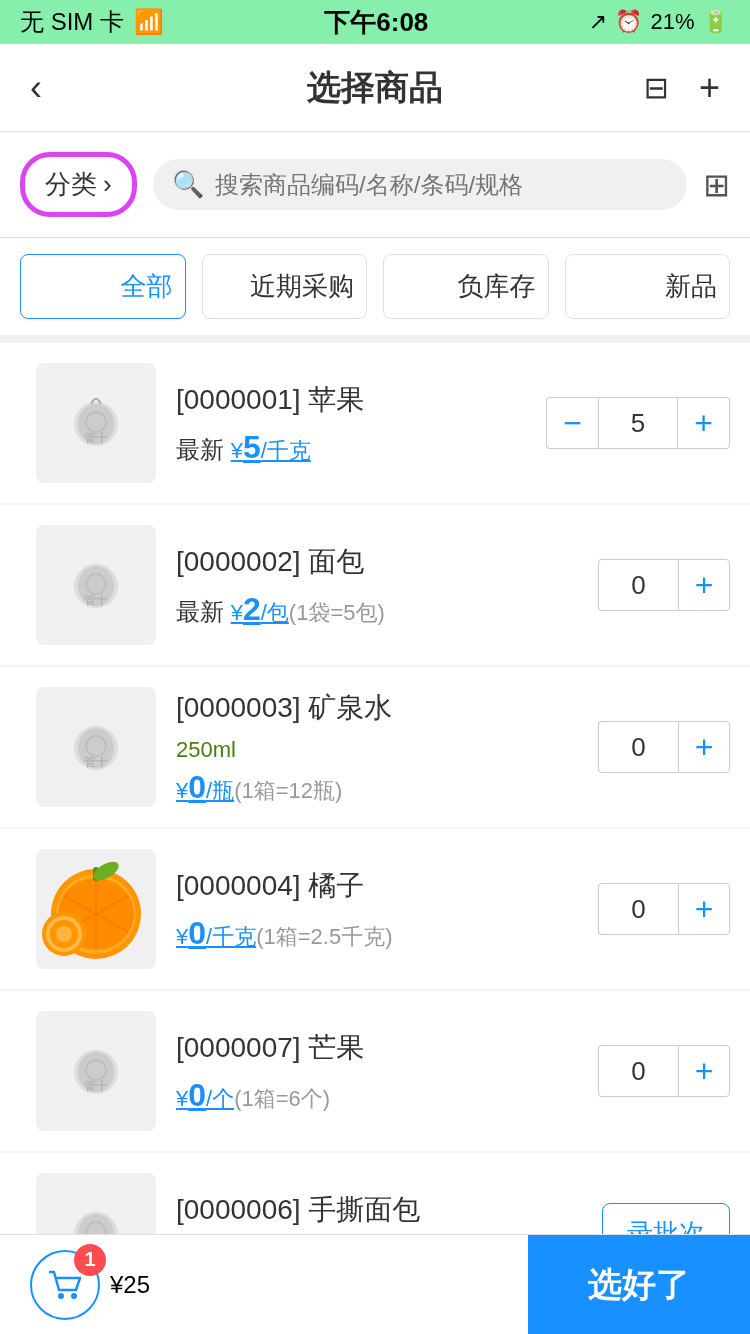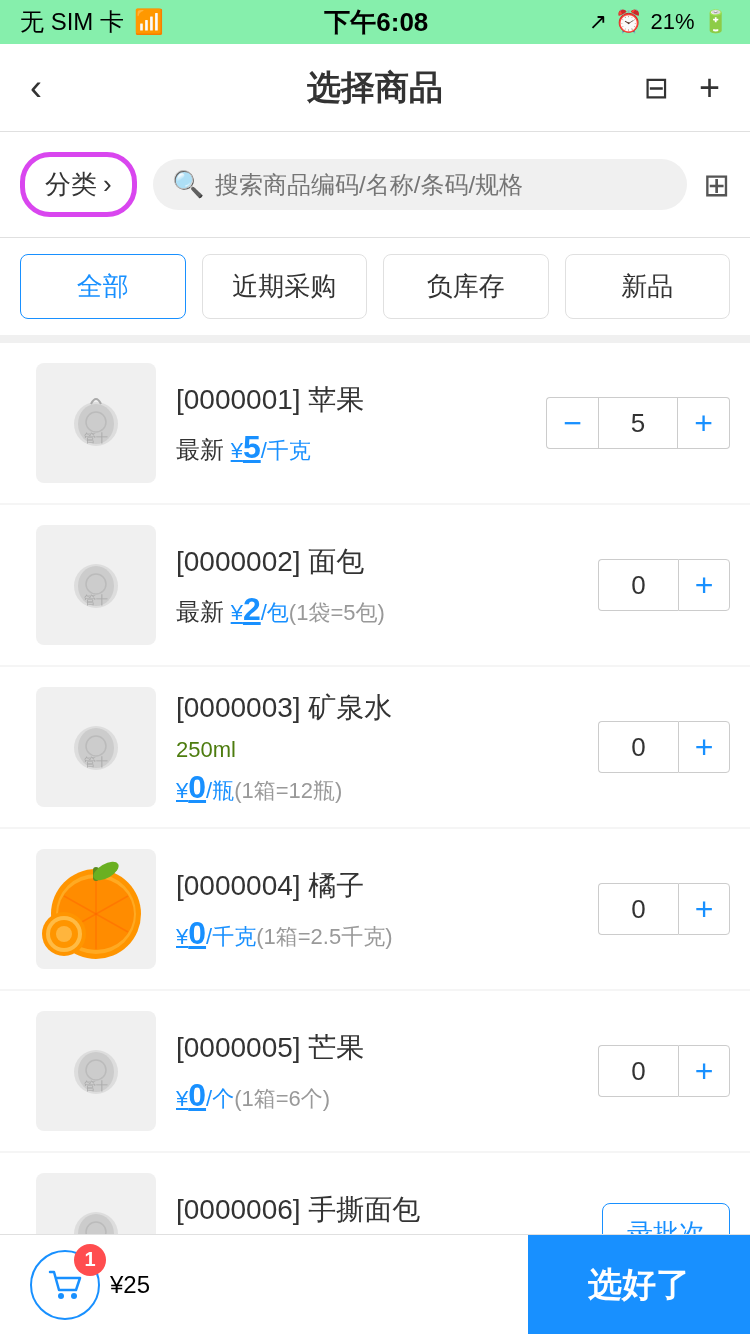--- a/index.html
+++ b/index.html
@@ -106,21 +106,21 @@
     
     .tab-row {
       background: #fff;
       display: flex;
       padding: 16px 20px;
       gap: 16px;
       border-bottom: 8px solid #f0f0f0;
     }
     .tab-btn {
       flex: 1;
-      text-align: center;
+      text-align: right;
       padding: 14px 12px;
       border-radius: 8px;
       font-size: 26px;
       cursor: pointer;
       border: 1px solid transparent;
     }
     .tab-btn.active {
       border-color: #1890ff;
       color: #1890ff;
       background: #fff;
@@ -174,21 +174,21 @@
       color: #4d7c0f;
       margin-bottom: 6px;
     }
     .product-price {
       font-size: 24px;
       color: #333;
     }
     .product-price .label { color: #333; }
     .product-price .currency { color: #1890ff; font-size: 22px; text-decoration: underline; }
     .product-price .amount { color: #1890ff; font-size: 32px; font-weight: 600; text-decoration: underline; }
-    .product-price .unit { color: #1890ff; font-size: 22px; }
+    .product-price .unit { color: #1890ff; font-size: 22px; text-decoration: underline; }
     .product-price .extra { color: #999; font-size: 22px; }
 
     
     .qty-control {
       display: flex;
       align-items: center;
       gap: 0;
       flex-shrink: 0;
     }
     .qty-btn {
@@ -467,21 +467,21 @@
       <div class="owl-placeholder">
         <svg width="70" height="70" viewBox="0 0 70 70">
             <circle cx="35" cy="40" r="22" fill="#ddd"></circle>
             <ellipse cx="35" cy="40" rx="18" ry="20" fill="#ccc"></ellipse>
             <circle cx="35" cy="38" r="10" fill="none" stroke="#bbb" stroke-width="1.5"></circle>
             <text x="35" y="58" text-anchor="middle" font-size="12" fill="#aaa">管十</text>
           </svg>
       </div>
     </div>
     <div class="product-info">
-      <div class="product-name">[0000005] 芒果</div>
+      <div class="product-name">[0000007] 芒果</div>
       <div class="product-price">
         <span class="currency">¥</span><span class="amount">0</span><span class="unit">/个</span><span class="extra">(1箱=6个)</span>
       </div>
     </div>
     <div class="qty-control">
       <input class="qty-input" type="text" value="0" style="border-radius: 4px 0px 0px 4px; border-right: none;">
       <button class="qty-btn plus" style="border-left:1px solid #ccc; border-radius: 0 4px 4px 0;">+</button>
     </div>
   </div>
 

